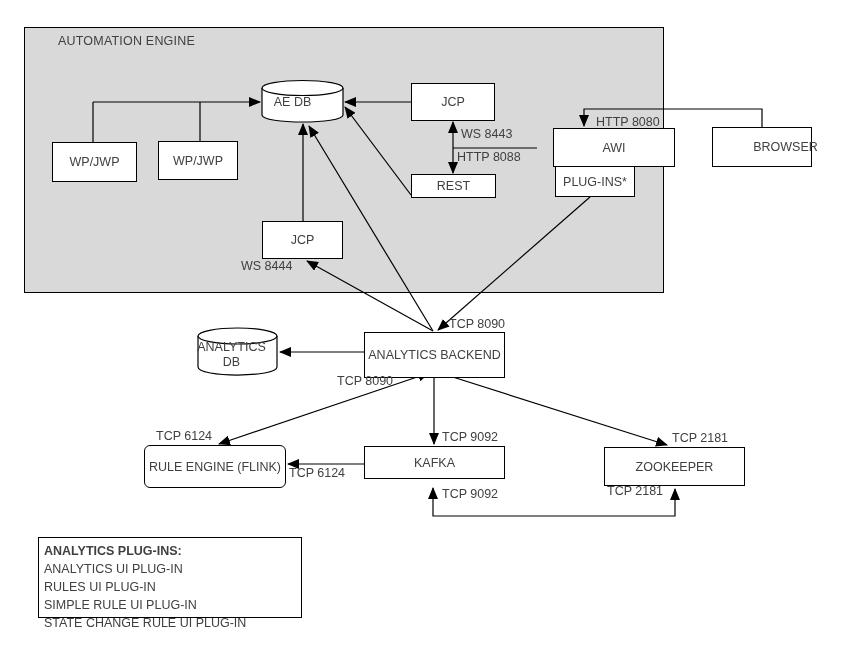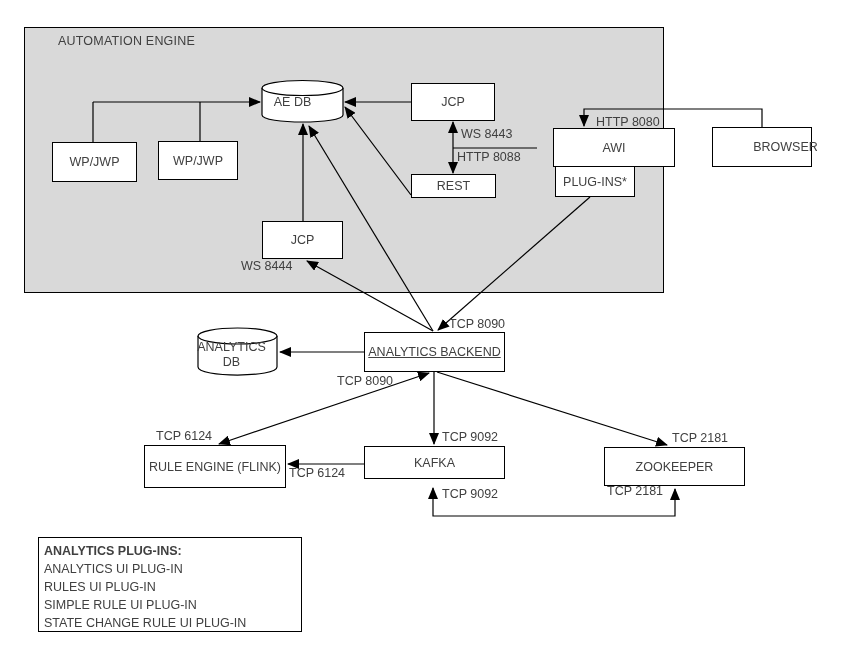--- a/index.html
+++ b/index.html
@@ -23,21 +23,21 @@
     display:flex; align-items:center; justify-content:center;
     font-size:12.5px; text-align:center; white-space:nowrap;
   }
   .cyl-label {
     position:absolute; display:flex; flex-direction:column;
     align-items:center; justify-content:center;
     font-size:12.5px; text-align:center; line-height:15px;
   }
   .lbl { position:absolute; font-size:12.5px; white-space:nowrap; }
   .legend {
-    position:absolute; left:38px; top:537px; width:264px; height:95px;
+    position:absolute; left:38px; top:537px; width:264px; height:81px;
     border:1px solid #000; box-sizing:border-box; background:#fff;
     padding:4px 4px 0 5px; font-size:12.5px; line-height:18px;
   }
   .legend-title { font-weight:bold; }
 </style>
 </head>
 <body>
 
 <div class="stage">
 
@@ -104,22 +104,22 @@
   <div class="node" style="left:411px; top:83px; width:84px; height:38px;">JCP</div>
   <div class="node" style="left:411px; top:174px; width:85px; height:24px;">REST</div>
   <div class="node" style="left:537px; top:128px; width:122px; height:39px;margin-left:16px;">AWI</div>
   <div class="node" style="left:555px; top:166px; width:80px; height:31px;">PLUG-INS*</div>
   <div class="node" style="left:712px; top:127px; width:100px; height:40px;padding-left:47px;">BROWSER</div>
   <div class="node" style="left:262px; top:221px; width:81px; height:38px;">JCP</div>
   <div class="cyl-label" style="left:184px; top:338px; width:79px; height:34px;padding-left:8px;">
     <span>ANALYTICS</span>
     <span>DB</span>
   </div>
-  <div class="node" style="left:364px; top:332px; width:141px; height:40px;text-decoration:underline;">ANALYTICS BACKEND</div>
-  <div class="node" style="left:144px; top:445px; width:142px; height:43px;">RULE ENGINE (FLINK)</div>
+  <div class="node" style="left:364px; top:332px; width:141px; height:46px;">ANALYTICS BACKEND</div>
+  <div class="node" style="left:144px; top:445px; width:142px; height:43px;border-radius:6px;">RULE ENGINE (FLINK)</div>
   <div class="node" style="left:364px; top:446px; width:141px; height:33px;">KAFKA</div>
   <div class="node" style="left:604px; top:447px; width:141px; height:39px;">ZOOKEEPER</div>
 
   <div class="lbl" style="left:461px; top:127px;">WS 8443</div>
   <div class="lbl" style="left:457px; top:150px;">HTTP 8088</div>
   <div class="lbl" style="left:596px; top:115px;">HTTP 8080</div>
   <div class="lbl" style="left:241px; top:259px;">WS 8444</div>
   <div class="lbl" style="left:449px; top:317px;">TCP 8090</div>
   <div class="lbl" style="left:337px; top:374px;">TCP 8090</div>
   <div class="lbl" style="left:156px; top:429px;">TCP 6124</div>

